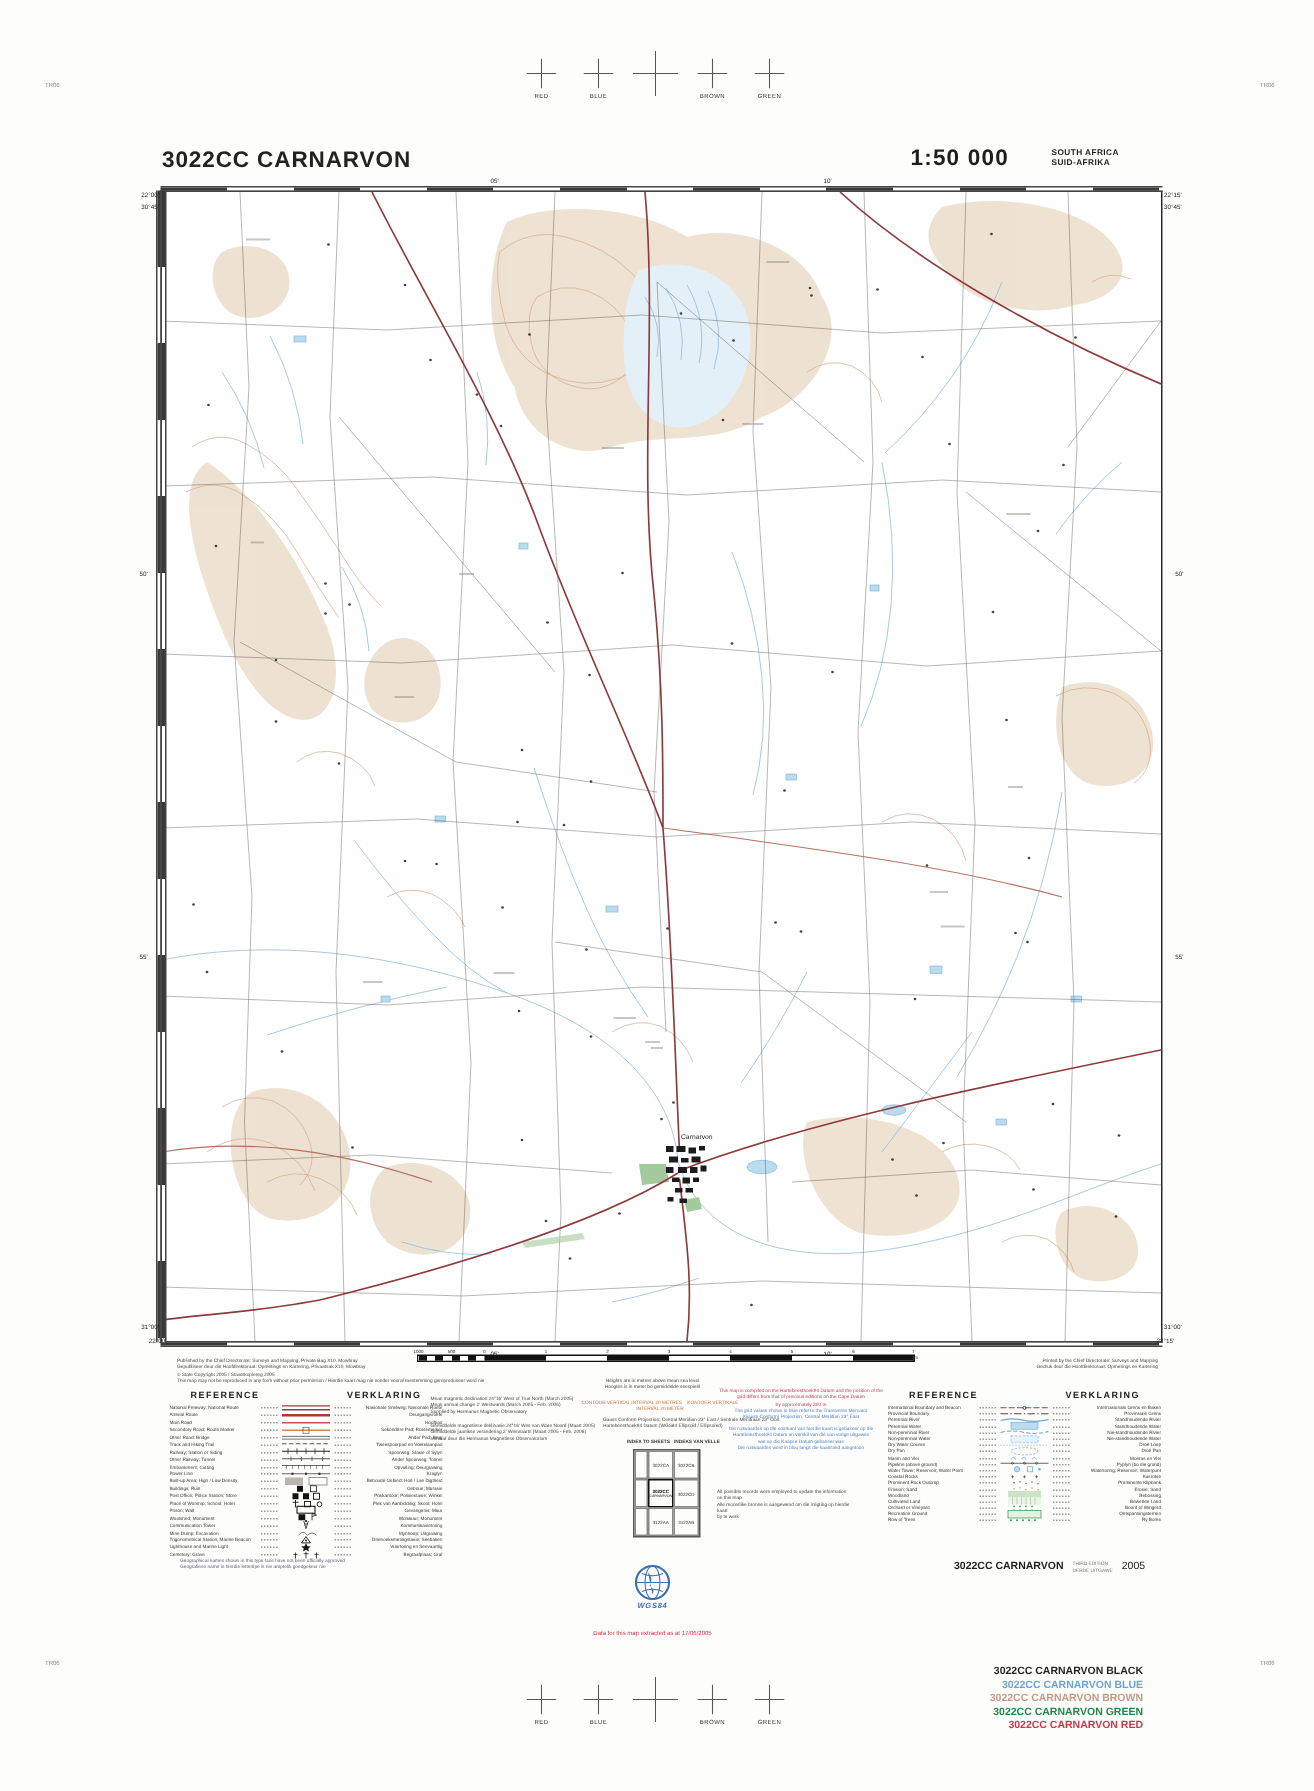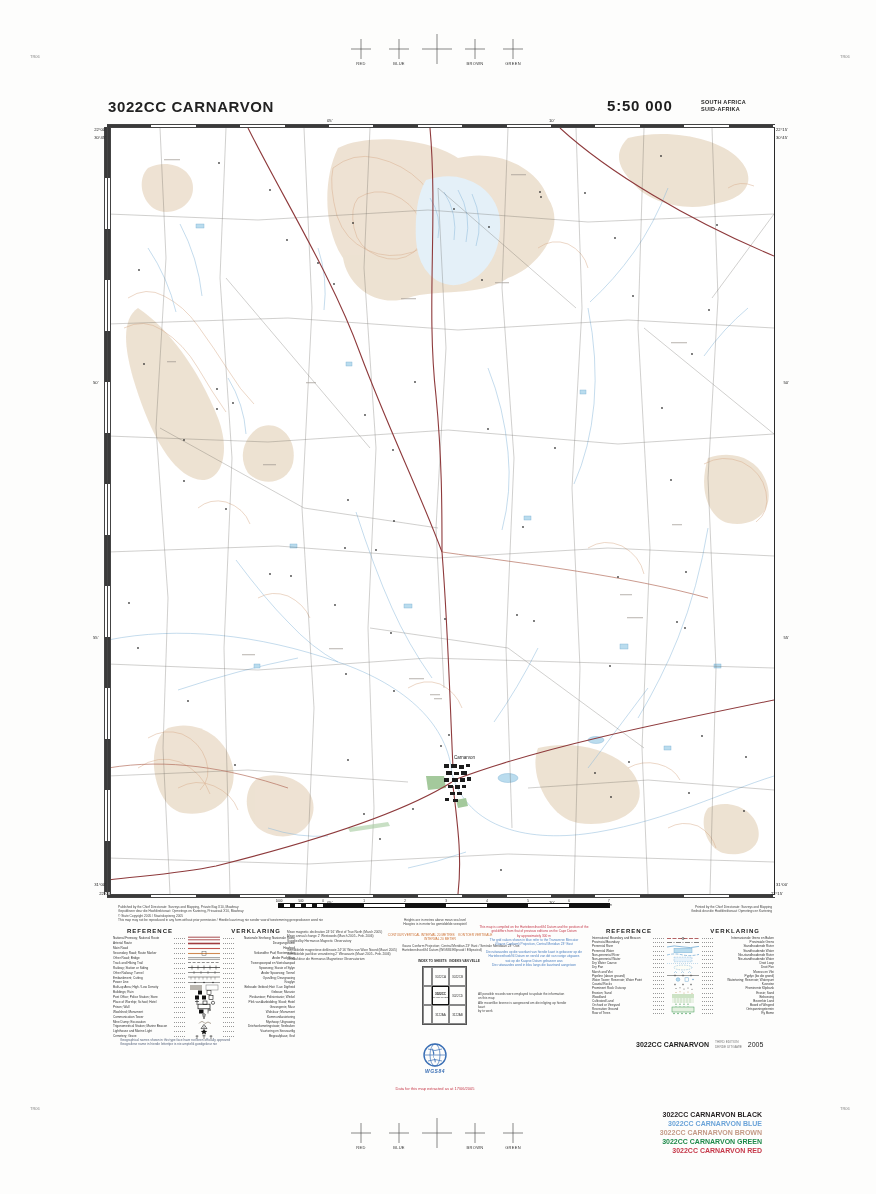--- a/index.html
+++ b/index.html
@@ -149,21 +149,21 @@
     <div class="regitem">
       <svg width="20" height="20">
         <line x1="0" y1="10" x2="20" y2="10" stroke="#555" stroke-width="0.7"></line>
         <line x1="10" y1="0" x2="10" y2="20" stroke="#555" stroke-width="0.7"></line>
       </svg>
       <div class="reglabel">GREEN</div>
     </div>
   </div>
 
 <div id="sheet-title" class="abs">3022CC CARNARVON</div>
-<div id="scale-big" class="abs">5:50 000</div>
+<div id="scale-big" class="abs">1:50 000</div>
 <div id="country" class="abs">
   <div>SOUTH AFRICA</div>
   <div>SUID-AFRIKA</div>
 </div>
 
 <div id="map-frame" class="abs">
   <div class="band" style="top:-4px"></div>
   <div class="band" style="bottom:-4px"></div>
   <div class="band v" style="left:-4px"></div>
   <div class="band v" style="right:-4px"></div>

